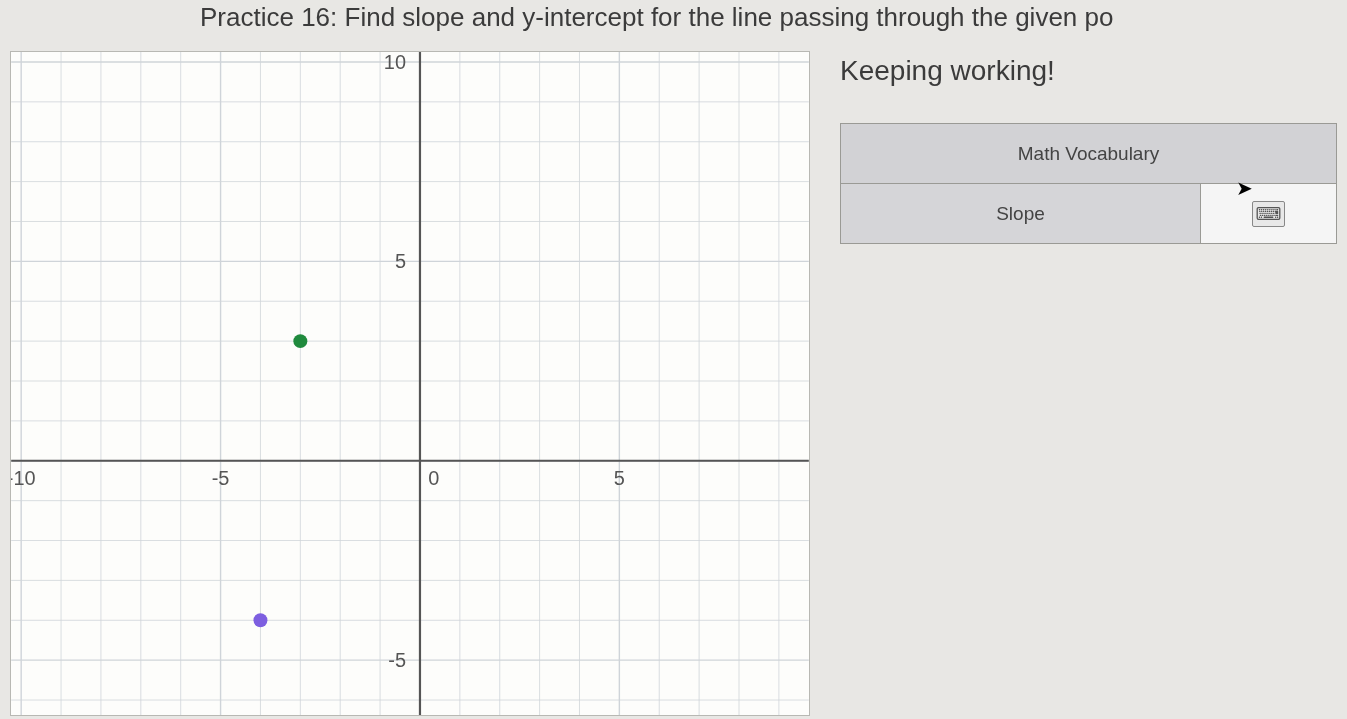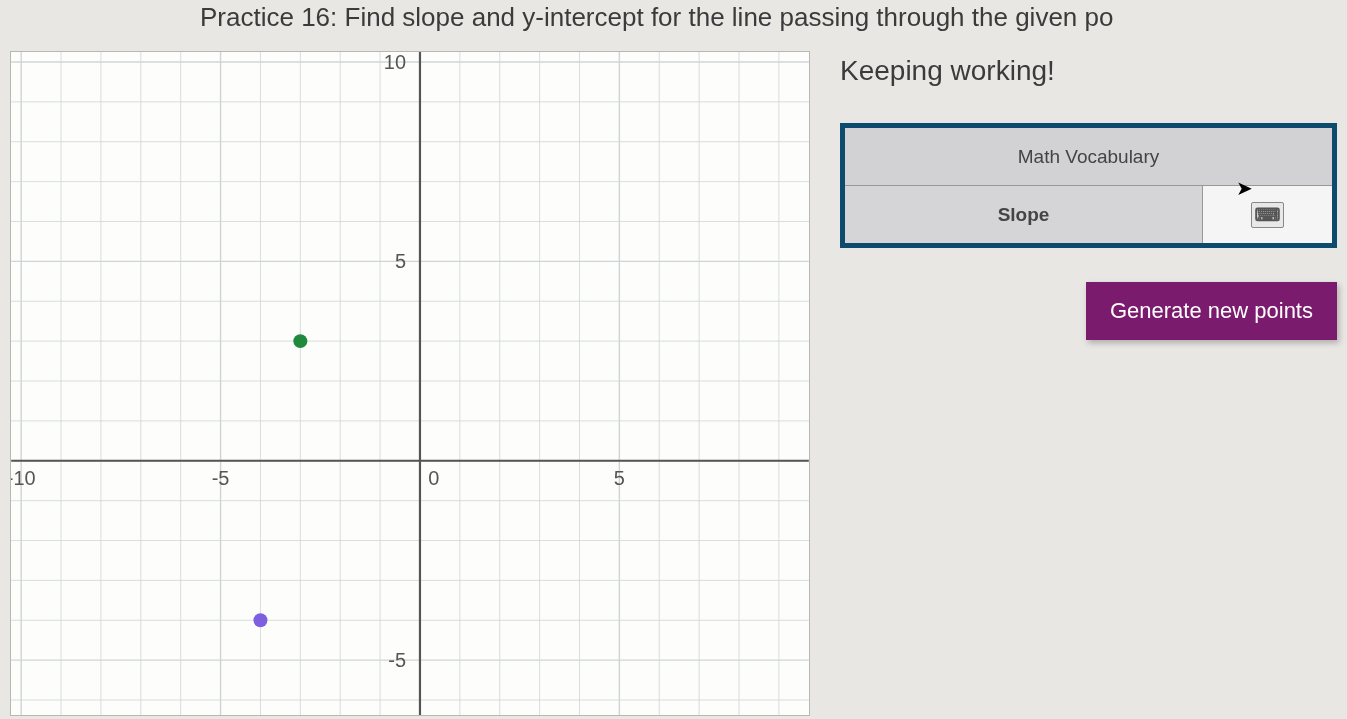--- a/index.html
+++ b/index.html
@@ -28,32 +28,31 @@
     width: 800px;
     height: 665px;
     background: #fdfdfb;
     border: 1px solid #b8b8b3;
     flex-shrink: 0;
   }
   .graph-svg { position: absolute; inset: 0; width: 100%; height: 100%; }
   .right-panel { flex: 1; padding-top: 4px; }
   .status-text { font-size: 28px; color: #3b3b3b; margin-bottom: 36px; }
   .vocab-table {
-    border: 5px solid #0c4a6e;
+    border: 1px solid #0c4a6e;
     width: 100%;
     border-collapse: collapse;
     background: #737373;
   }
   .vocab-table td {
     border: 1px solid #9a9a95;
     height: 60px;
     text-align: center;
     font-size: 19px;
     color: #444;
-    font-weight: bold;
   }
   .vocab-header td { background: #d2d2d5; font-weight: normal; }
   .vocab-row .label-cell { width: 360px; background: #d5d5d8; }
   .input-cell { background: #f5f5f5; position: relative; }
   .keyboard-icon {
     display: inline-block;
     font-size: 18px;
     color: #555;
     border: 1px solid #888;
     padding: 1px 3px;
@@ -157,18 +156,17 @@
       </tr>
       <tr class="vocab-row">
         <td class="label-cell">Slope</td>
         <td class="input-cell">
           <span class="keyboard-icon">⌨</span>
         </td>
       </tr>
     </tbody>
       </table>
 
-    <button class="generate-btn">Generate new points</button>
   </div>
 
 </div>
 
 <span class="cursor" style="left:1236px; top:176px;">➤</span>
 
 </body></html>

